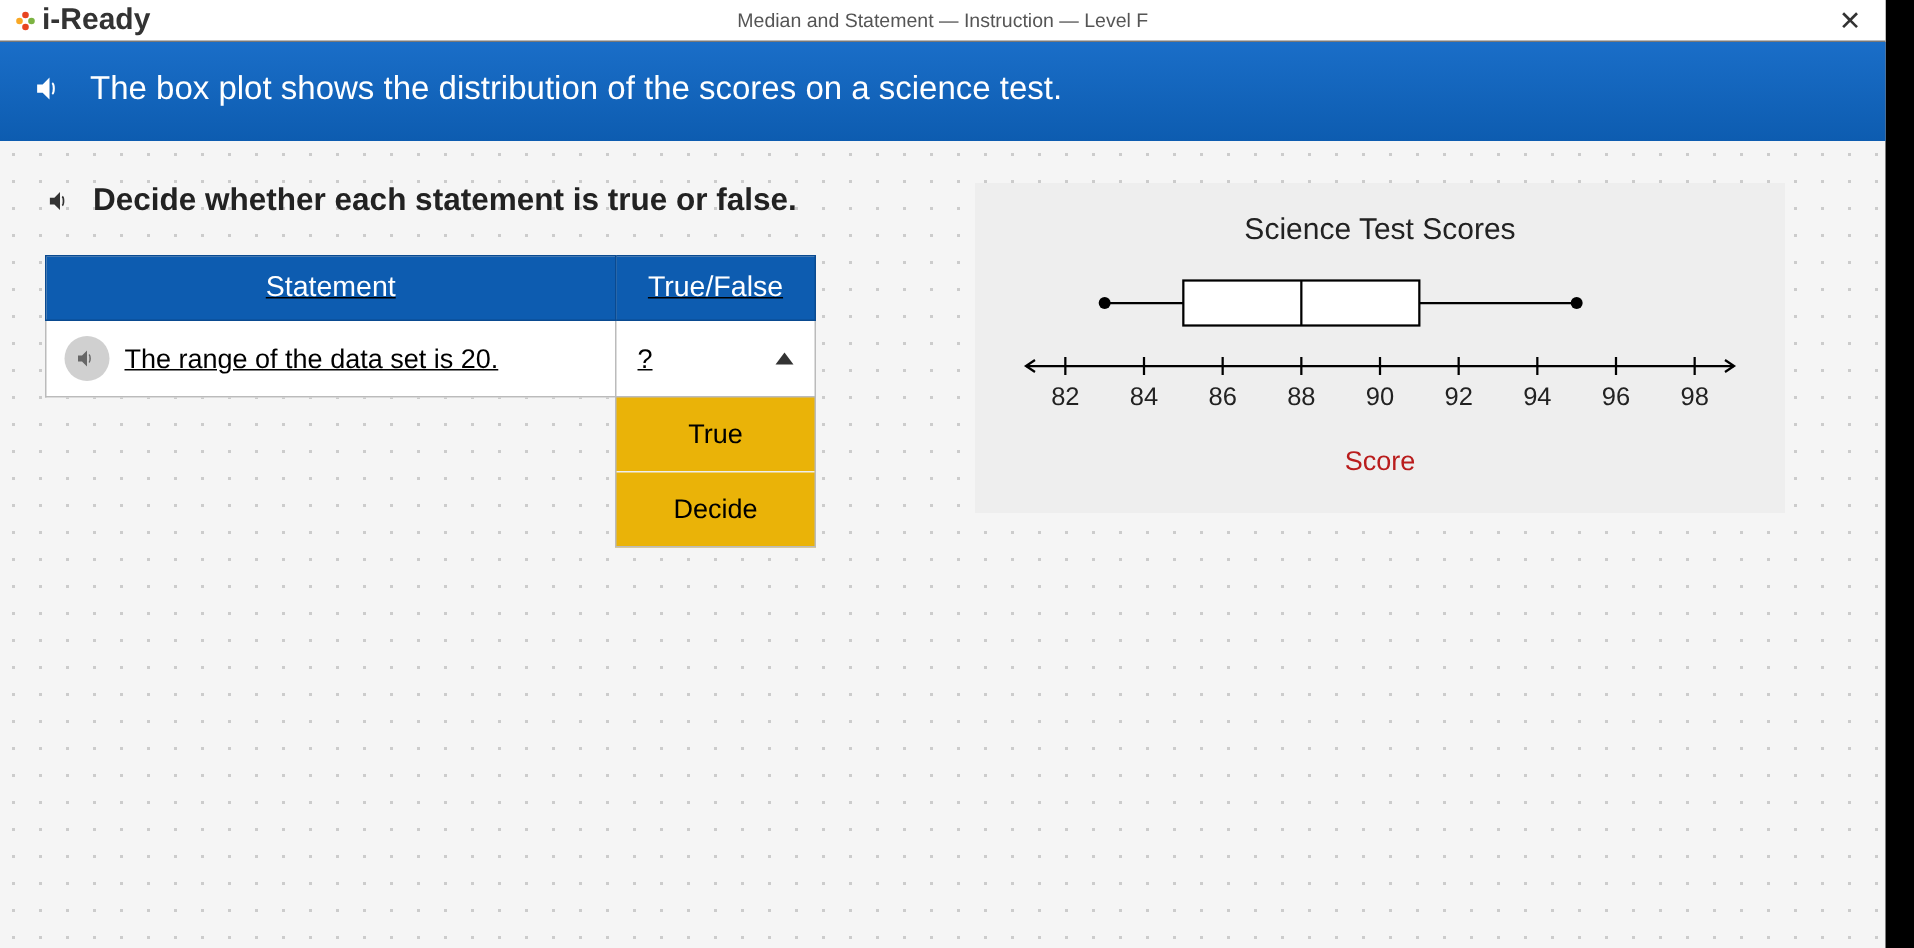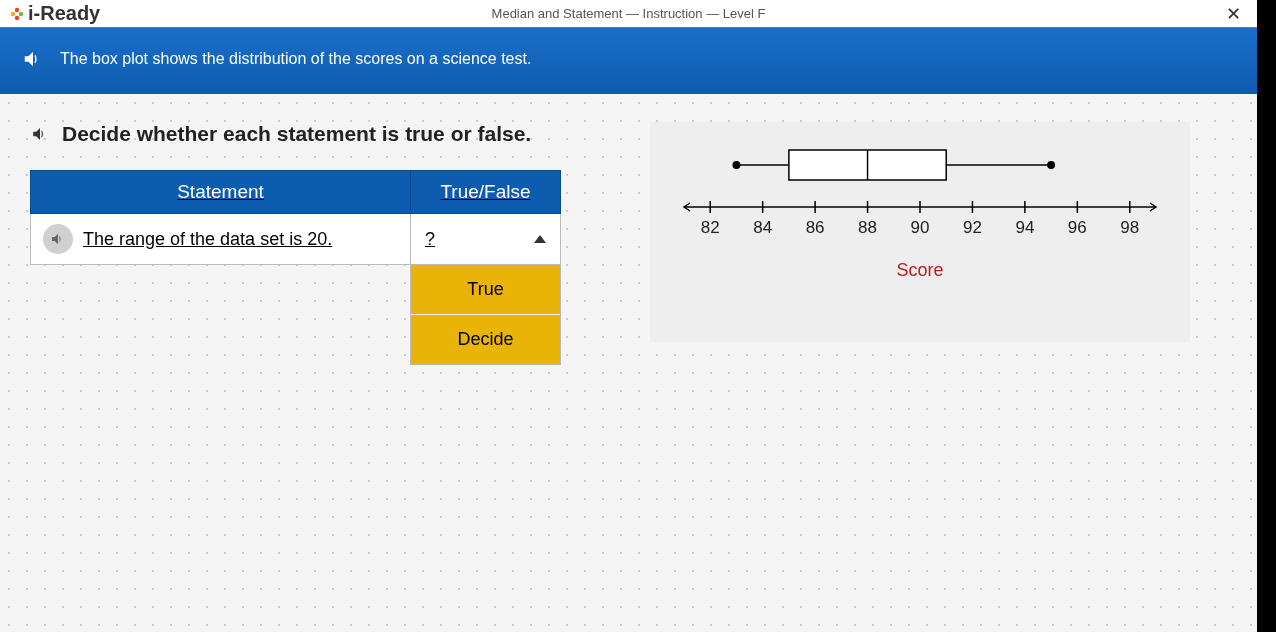--- a/index.html
+++ b/index.html
@@ -61,21 +61,21 @@
 }
 .speaker-icon {
   width: 26px; height: 26px;
   display: flex;
   align-items: center;
   justify-content: center;
   flex-shrink: 0;
 }
 .speaker-icon svg { display:block; }
 .banner-text {
-  font-size: 16px;
+  font-size: 22px;
 }
 .content {
   padding: 28px 30px 0 30px;
   display: flex;
   gap: 40px;
   background-image: radial-gradient(circle, #ccc 1px, transparent 1px);
   background-size: 18px 18px;
   background-position: 0 0;
   height: calc(100% - 28px - 72px);
 }
@@ -106,21 +106,21 @@
 .table th {
   background: #0d5cb0;
   color: #fff;
   font-weight: normal;
   font-size: 19px;
   padding: 10px 8px;
   border: 1px solid #0a4a90;
   text-align: center;
 }
 .table th:first-child { width: 380px; }
-.table th:last-child { width: 150px; }
+.table th:last-child { width: 133px; }
 .table td {
   border: 1px solid #bbb;
   padding: 0;
   font-size: 18px;
   vertical-align: middle;
 }
 .stmt-cell {
   display: flex;
   align-items: center;
   gap: 10px;
@@ -259,20 +259,21 @@
                 <div class="dropdown-item">True</div>
                 <div class="dropdown-item">Decide</div>
               </div>
             </td>
           </tr>
         </tbody>
       </table>
     </div>
 
     <div class="right-col">
+      <div class="chart-title">Science Test Scores</div>
       <div class="boxplot-area">
         <svg class="box-svg" id="boxplot-svg" width="492" height="110" viewBox="0 0 492 110">
             <line x1="10" y1="65" x2="482" y2="65" stroke="#000" stroke-width="1.5"></line>
             <polyline points="16,61 10,65 16,69" fill="none" stroke="#000" stroke-width="1.5"></polyline>
             <polyline points="476,61 482,65 476,69" fill="none" stroke="#000" stroke-width="1.5"></polyline>
             <line x1="36.22222222222222" y1="59" x2="36.22222222222222" y2="71" stroke="#000" stroke-width="1.5"></line>
             <text x="36.22222222222222" y="91" text-anchor="middle" font-size="17" fill="#222">82</text>
             <line x1="88.66666666666666" y1="59" x2="88.66666666666666" y2="71" stroke="#000" stroke-width="1.5"></line>
             <text x="88.66666666666666" y="91" text-anchor="middle" font-size="17" fill="#222">84</text>
             <line x1="141.11111111111111" y1="59" x2="141.11111111111111" y2="71" stroke="#000" stroke-width="1.5"></line>

